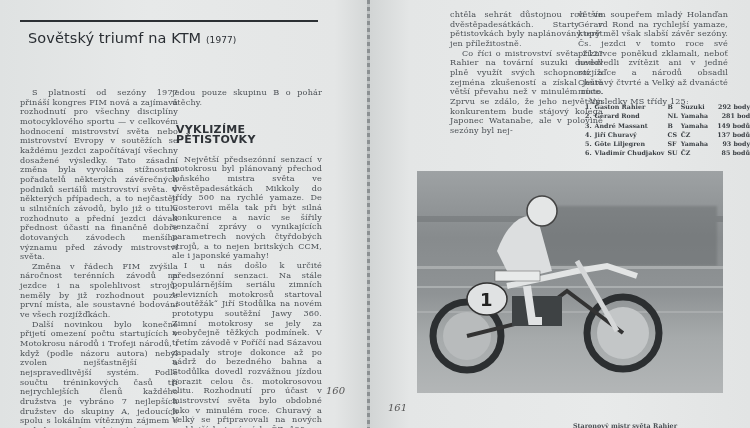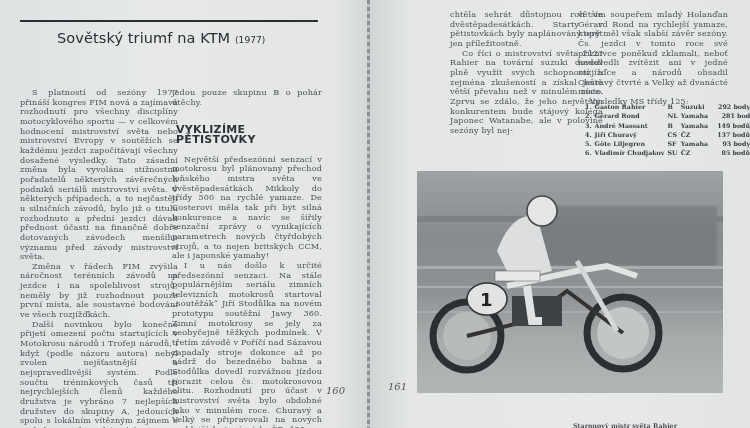--- a/index.html
+++ b/index.html
@@ -19,21 +19,21 @@
   .spine {
     position: absolute; left: 367px; top: 0; width: 3px; height: 428px;
     background: repeating-linear-gradient(180deg, #7a7f82 0 4px, #b9bdbe 4px 7px);
     opacity: .8;
   }
   .rule {
     position: absolute; left: 20px; top: 20px; width: 298px; height: 2px;
     background: #2c3034;
   }
   .title {
-    position: absolute; left: 57px; top: 30px;
+    position: absolute; left: 28px; top: 30px;
     font-family: "DejaVu Sans", sans-serif; font-size: 14.5px; color: #2a2e33;
     letter-spacing: .1px;
   }
   .title small { font-size: 9px; }
   .col {
     position: absolute; font-size: 8.1px; line-height: 9.65px;
     text-align: justify; color: #4c5156; letter-spacing: .15px;
   }
   .col p { margin: 0; text-indent: 12px; }
   .col p.noi { text-indent: 0; }
@@ -173,14 +173,14 @@
     <path d="M160 90 L200 160" stroke="#d5d7d8" stroke-width="5"></path>
     <ellipse cx="70" cy="128" rx="20" ry="16" fill="#e0e2e3" stroke="#333" stroke-width="1.5"></ellipse>
     <text x="63" y="135" font-family="DejaVu Sans, sans-serif" font-weight="bold" font-size="18" fill="#222">1</text>
     <path d="M80 80 Q95 40 120 45 L135 100 L95 110 Z" fill="#dcdedf"></path>
     <rect x="78" y="100" width="45" height="10" fill="#e8eaea" stroke="#555" stroke-width=".5"></rect>
     <circle cx="125" cy="40" r="15" fill="#e4e6e6" stroke="#444" stroke-width="1.5"></circle>
     <path d="M110 115 L115 150 L125 150" stroke="#e0e2e3" stroke-width="8" fill="none"></path>
   </svg>
 </div>
 
-<div class="pageno" style="left:388px; top:381px;">161</div>
+<div class="pageno" style="left:388px; top:402px;">161</div>
 <div class="caption">Staronový mistr světa Rahier</div>
 
 </body></html>

